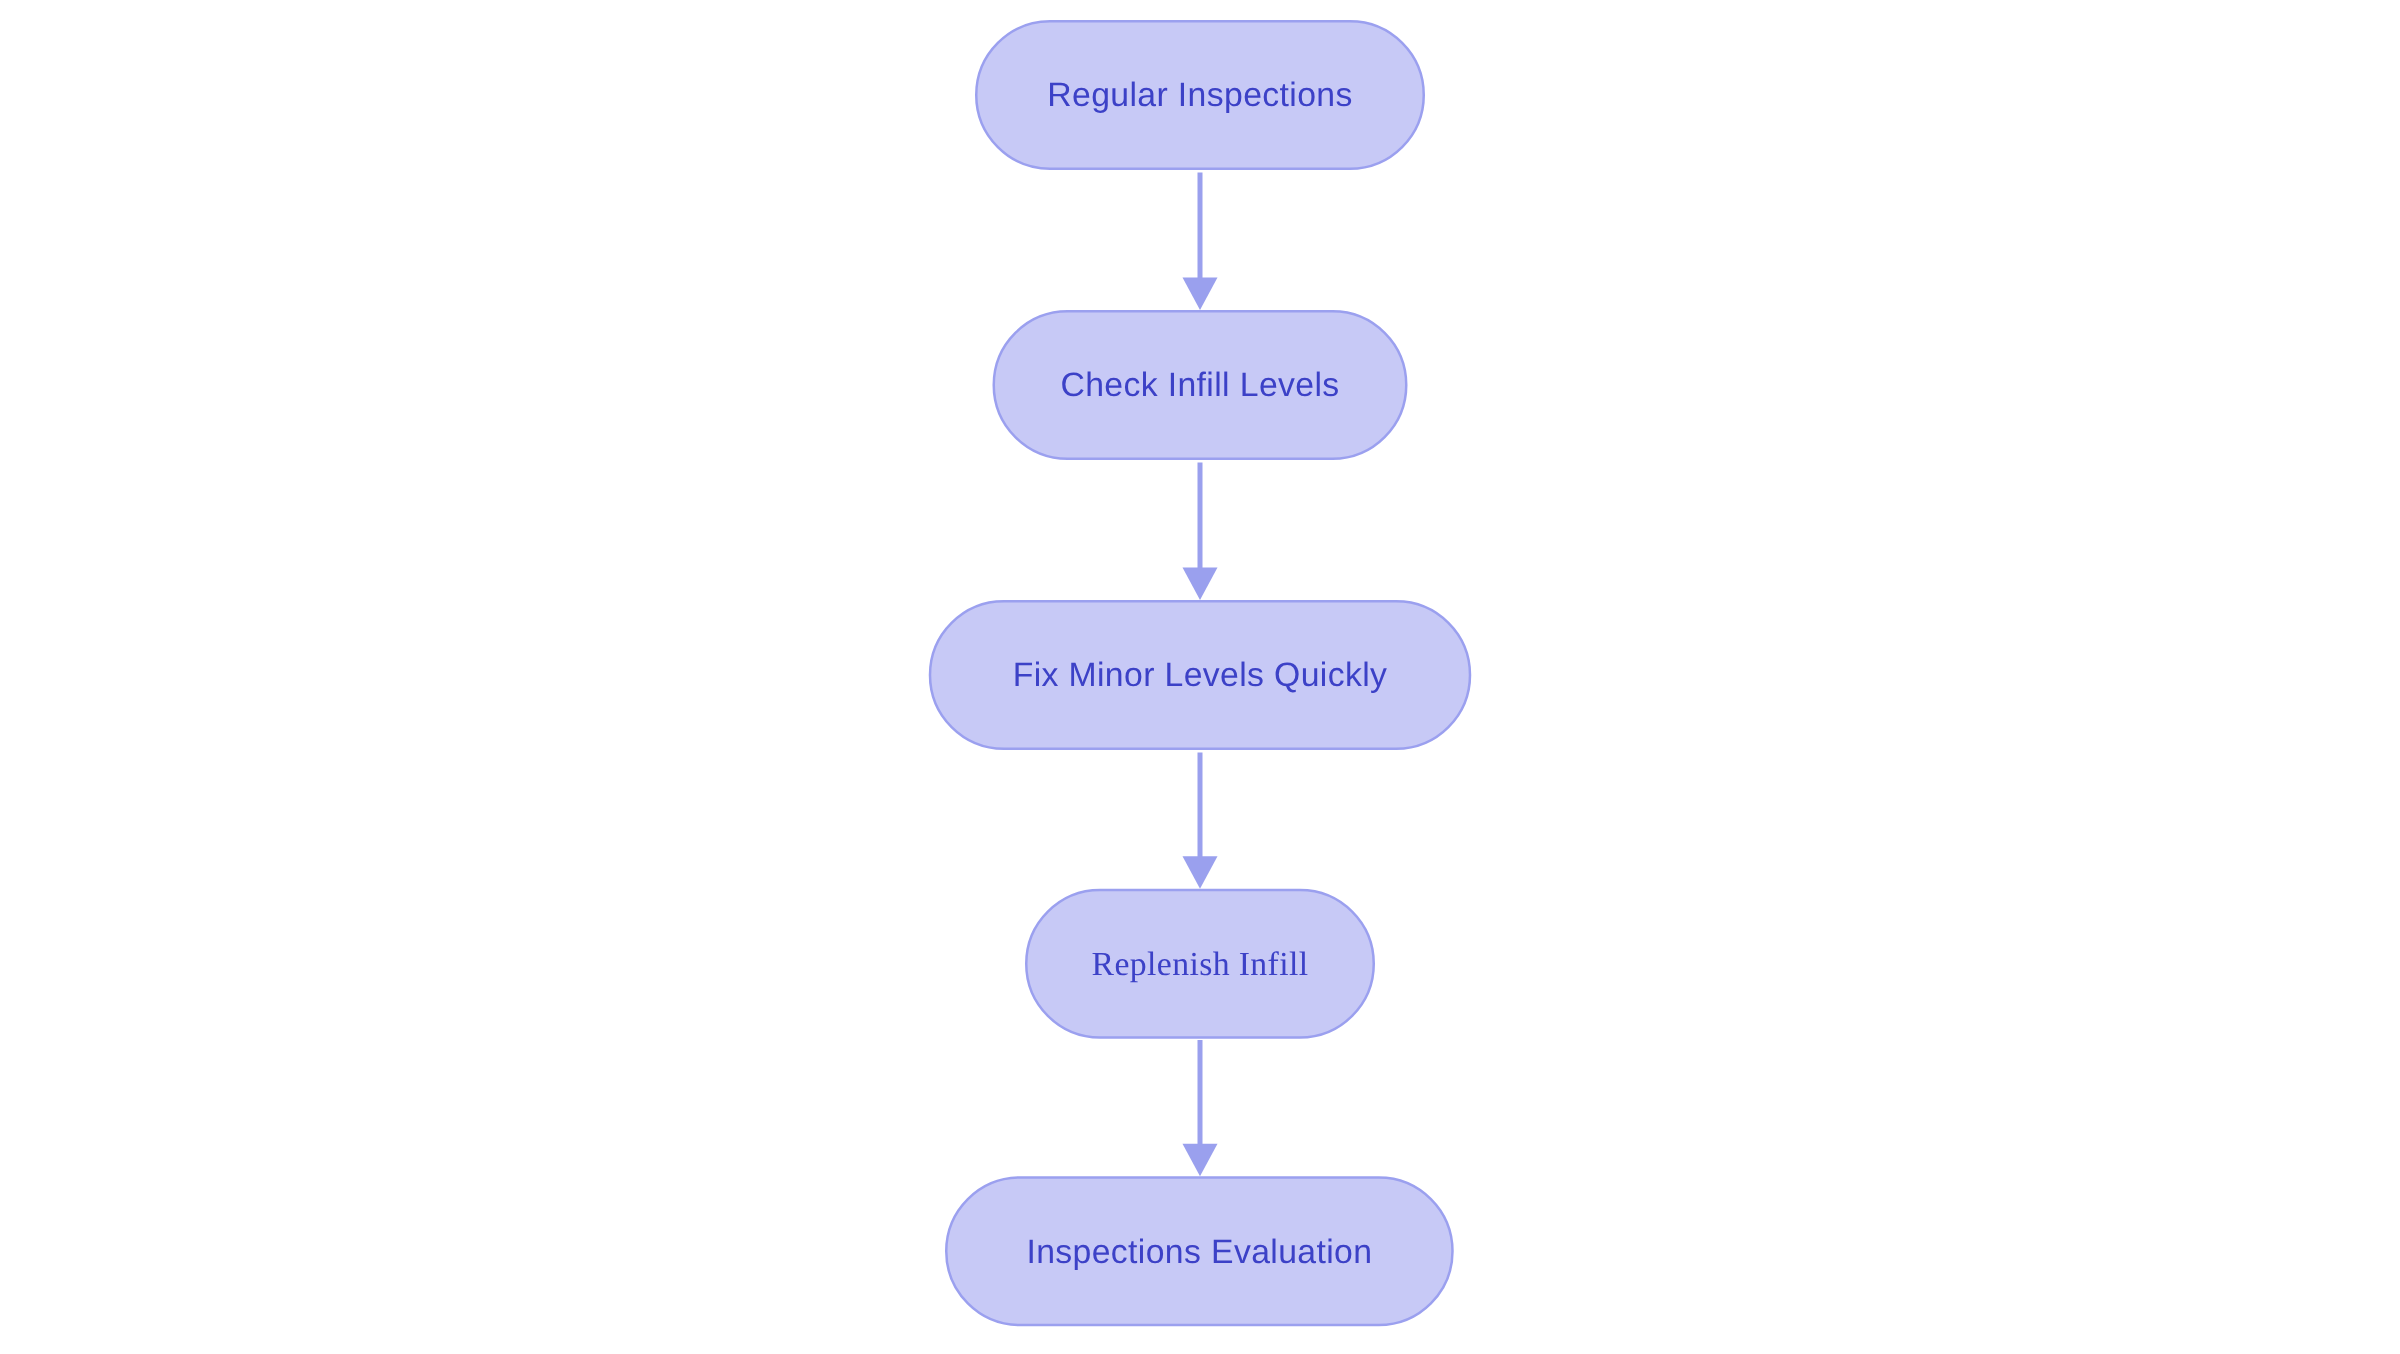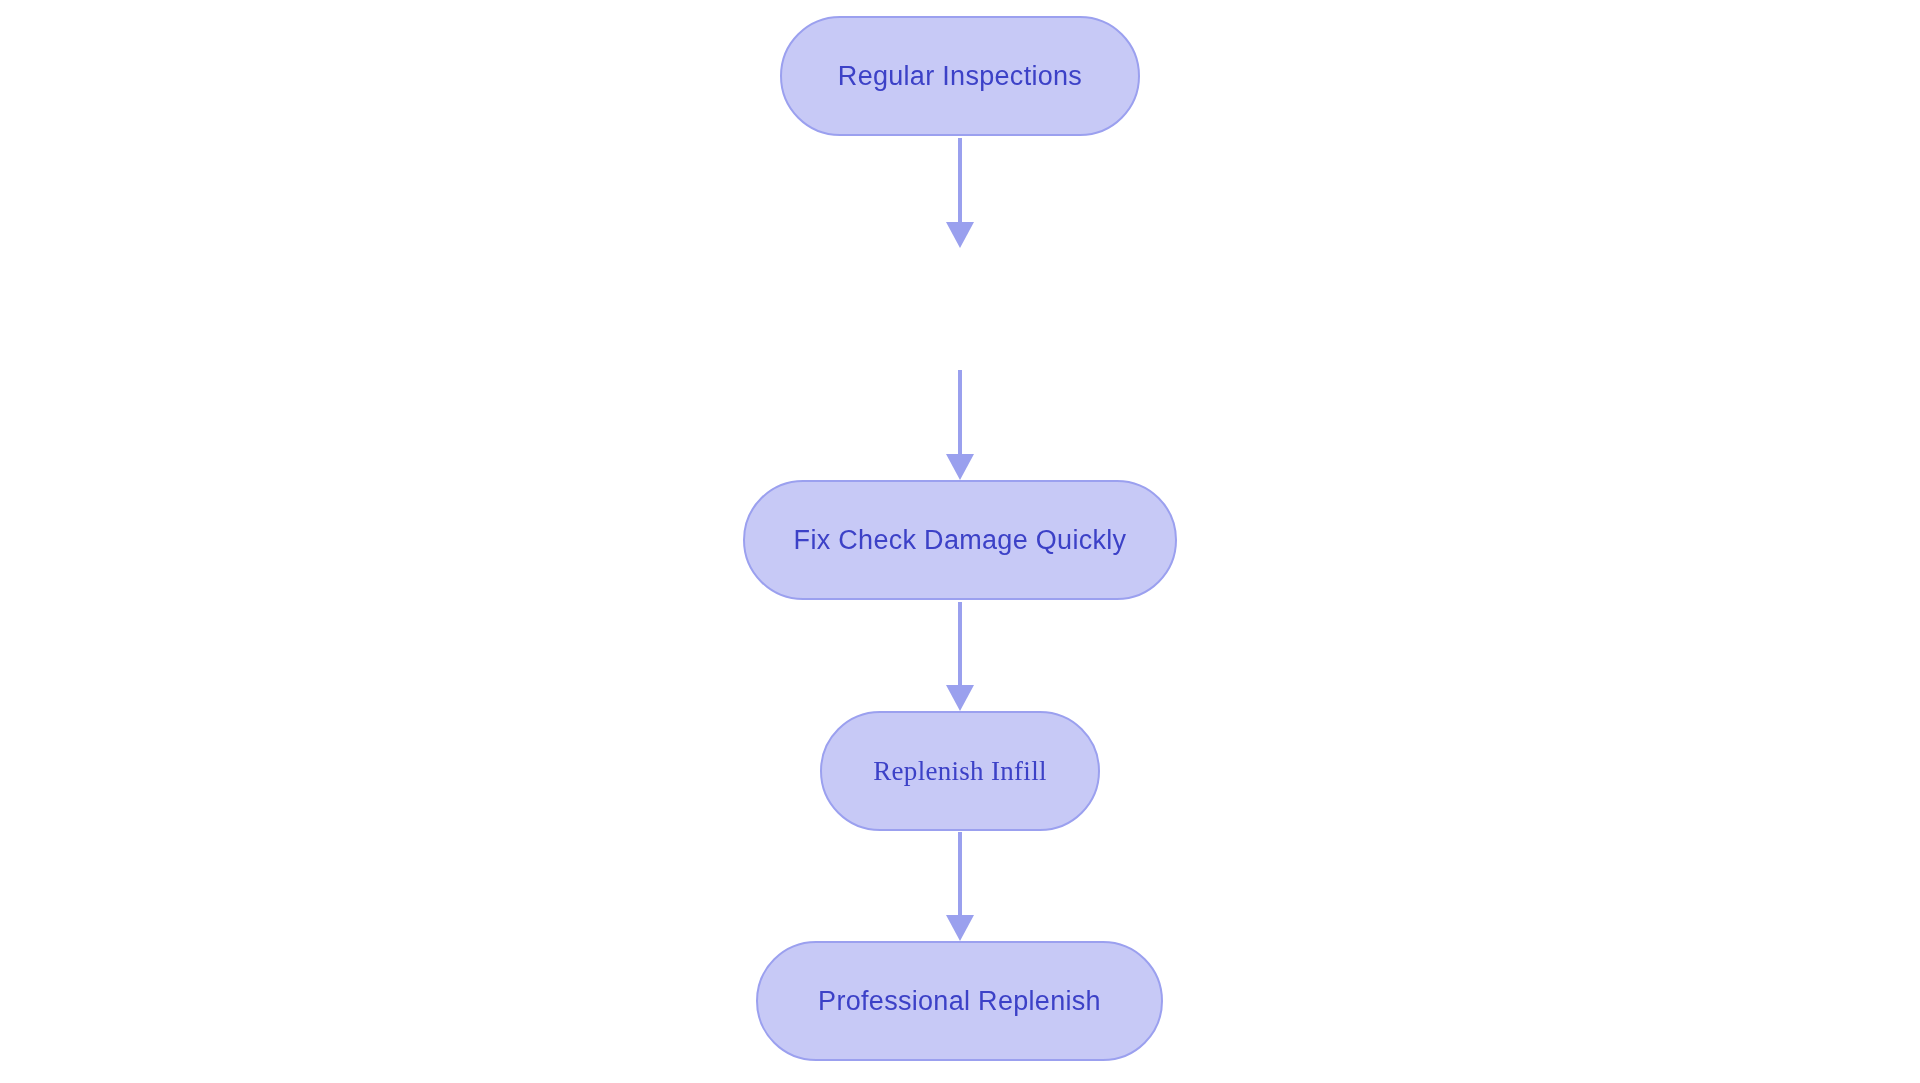--- a/index.html
+++ b/index.html
@@ -80,41 +80,44 @@
 
   <div class="node n1">
     <span>Regular Inspections</span>
   </div>
 
   <div class="edge e1">
     <div class="shaft"></div>
     <div class="head"></div>
   </div>
 
+  <div class="node n2">
+    <span>Check Infill Levels</span>
+  </div>
 
   <div class="edge e2">
     <div class="shaft"></div>
     <div class="head"></div>
   </div>
 
   <div class="node n3">
-    <span>Fix Check Damage Quickly</span>
+    <span>Fix Minor Levels Quickly</span>
   </div>
 
   <div class="edge e3">
     <div class="shaft"></div>
     <div class="head"></div>
   </div>
 
   <div class="node n4">
     <span>Replenish Infill</span>
   </div>
 
   <div class="edge e4">
     <div class="shaft"></div>
     <div class="head"></div>
   </div>
 
   <div class="node n5">
-    <span>Professional Replenish</span>
+    <span>Inspections Evaluation</span>
   </div>
 
 </div>
 
 </body></html>

